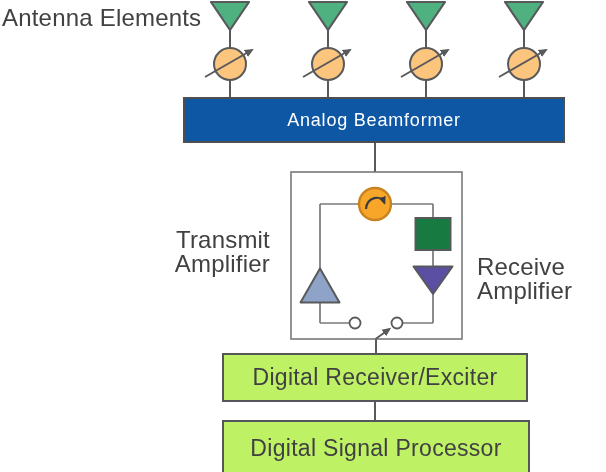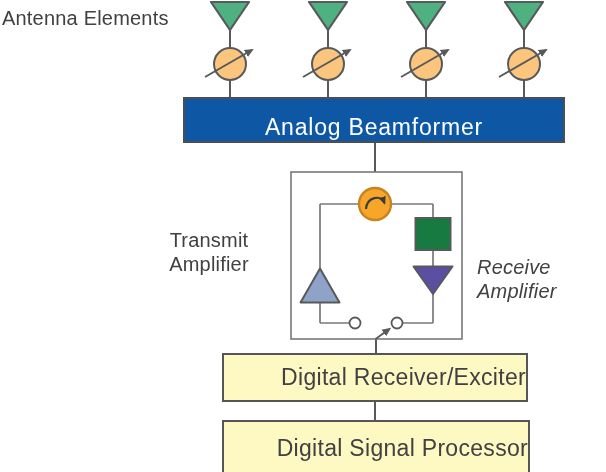--- a/index.html
+++ b/index.html
@@ -2,34 +2,34 @@
 <html><head>
 <meta charset="utf-8">
 <style>
   html,body { margin:0; padding:0; background:#fff; }
   .stage {
     position:relative; width:606px; height:472px; background:#ffffff;
     font-family:"Liberation Sans", sans-serif; overflow:hidden;
   }
   .stage svg { position:absolute; left:0; top:0; }
   .label {
-    position:absolute; color:#414042; font-size:20px; line-height:24px;
+    position:absolute; color:#414042; font-size:24px; line-height:24px;
     letter-spacing:0.2px; white-space:pre-line;
   }
-  .label.right { text-align:center; }
+  .label.right { text-align:right; }
   .beamformer {
     position:absolute; left:183px; top:97px; width:382px; height:46px;
     box-sizing:border-box; background:#0d57a5; border:2px solid #4d4e50;
-    color:#ffffff; font-size:23px; letter-spacing:0.8px;
-    display:flex; align-items:flex-end; justify-content:center;
+    color:#ffffff; font-size:18px; letter-spacing:0.8px;
+    display:flex; align-items:center; justify-content:center;
   }
   .bluebox {
-    position:absolute; box-sizing:border-box; background:#fef9c3;
+    position:absolute; box-sizing:border-box; background:#bef264;
     border:2px solid #55565a; color:#414042; font-size:23px;
-    letter-spacing:0.3px; display:flex; align-items:center; justify-content:flex-end;
+    letter-spacing:0.3px; display:flex; align-items:center; justify-content:center;
   }
   .bluebox.dre { left:222px; top:353px; width:306px; height:49px; }
   .bluebox.dsp { left:222px; top:420px; width:308px; height:56px; }
 </style>
 </head>
 <body>
 
 <div class="stage">
 
   <svg width="606" height="472" viewBox="0 0 606 472">
@@ -120,21 +120,21 @@
       </g>
     </g>
   </svg>
 
   <div class="label" style="left:2px; top:6px;">Antenna Elements</div>
 
 
   <div class="label right" style="left:148px; top:228px; width:122px;">Transmit Amplifier</div>
 
 
-  <div class="label" style="left:477px; top:255px; width:110px;font-style:italic;">Receive Amplifier</div>
+  <div class="label" style="left:477px; top:255px; width:110px;">Receive Amplifier</div>
 
   <div class="beamformer">
     <span>Analog Beamformer</span>
   </div>
 
   <div class="bluebox dre">
     <span>Digital Receiver/Exciter</span>
   </div>
 
   <div class="bluebox dsp">

